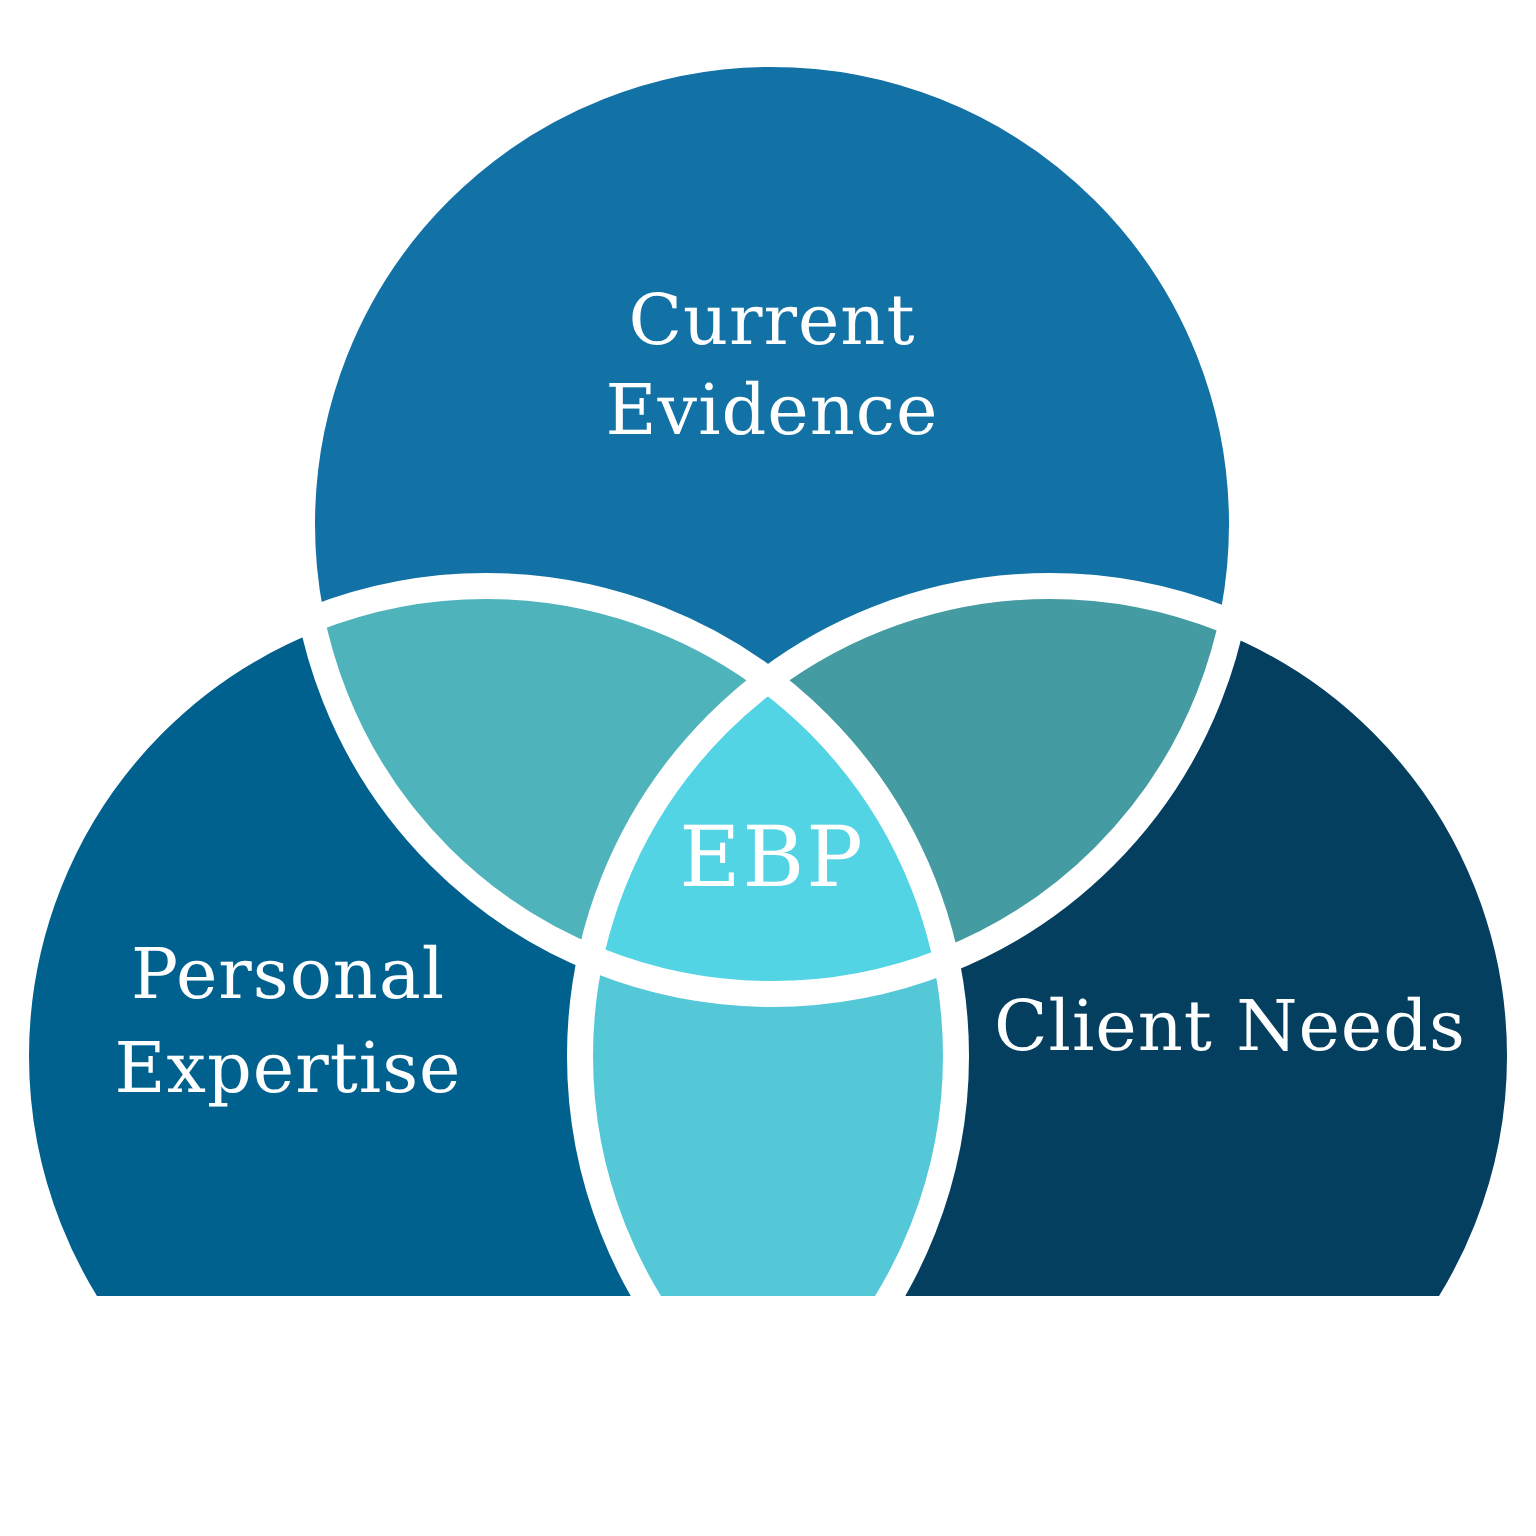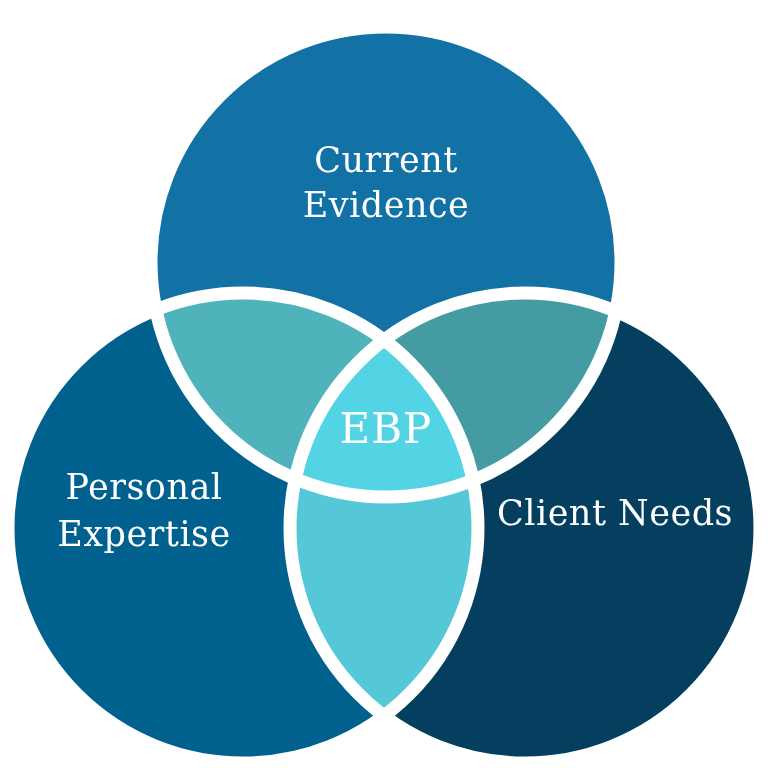--- a/index.html
+++ b/index.html
@@ -3,21 +3,21 @@
 <meta charset="utf-8">
 <style>
   html, body {
     margin: 0;
     padding: 0;
     background: #ffffff;
   }
   .stage {
     position: relative;
     width: 768px;
-    height: 768px;
+    height: 648px;
     background: #ffffff;
     overflow: hidden;
   }
   svg {
     display: block;
   }
   .venn-label {
     font-family: "DejaVu Serif", "Liberation Serif", serif;
     font-size: 35px;
     fill: #ffffff;

